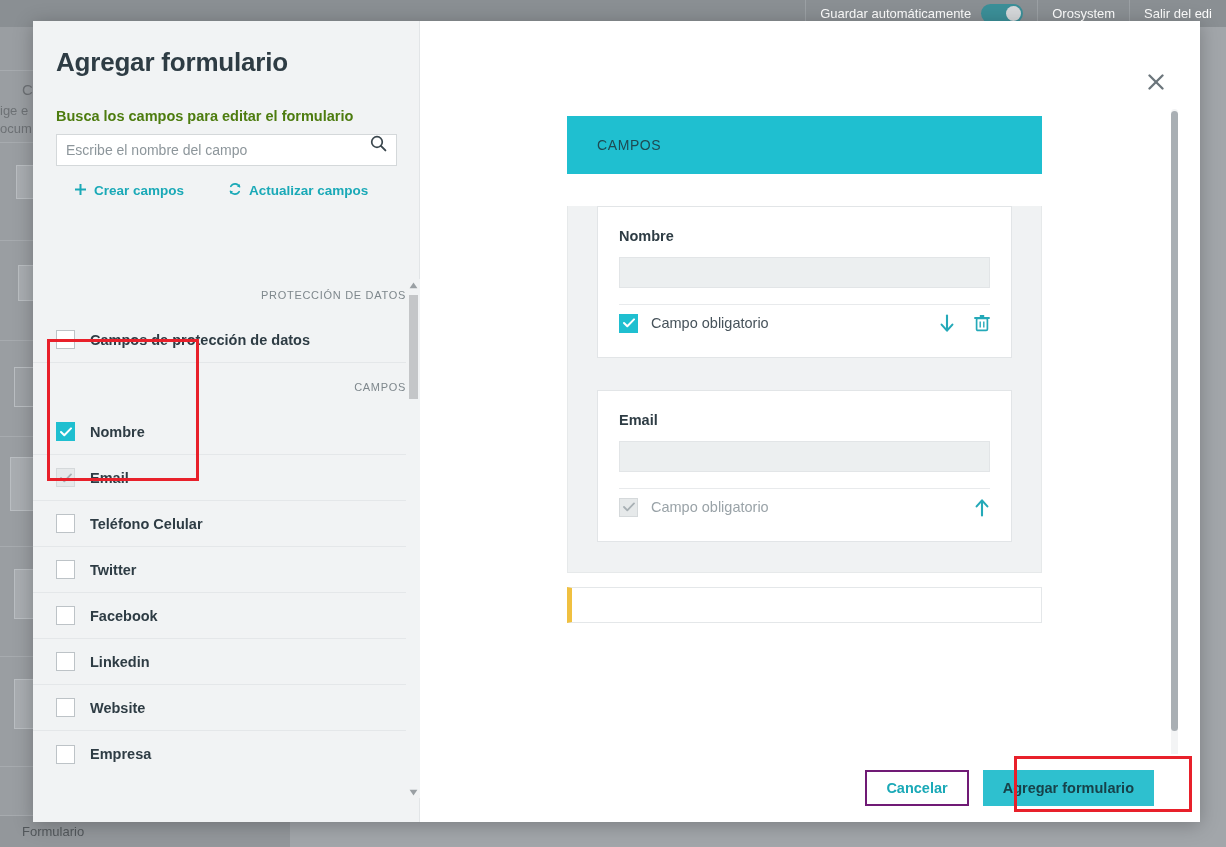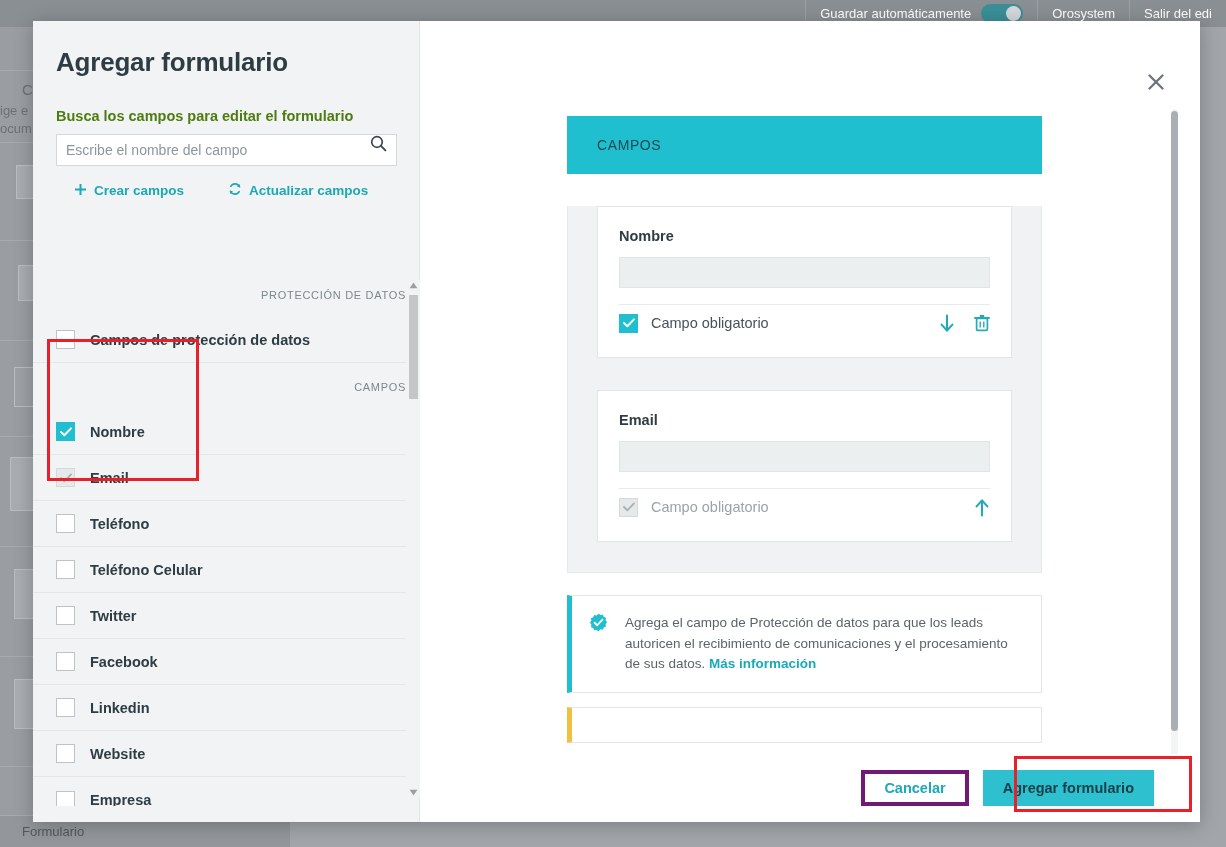--- a/index.html
+++ b/index.html
@@ -202,21 +202,21 @@
   .modal-footer {
     position: absolute; bottom: 0; left: 0; right: 0; height: 68px;
     display: flex; align-items: center; justify-content: flex-end;
     gap: 14px; padding-right: 46px; background: #ffffff;
   }
   .btn {
     height: 36px; padding: 0 19px; font-size: 14.5px; font-weight: bold;
     font-family: "Liberation Sans", sans-serif; cursor: pointer;
     display: flex; align-items: center; justify-content: center;
   }
-  .btn-cancel { background: #ffffff; border: 4px solid #701a75; color: #1aa9b7; }
+  .btn-cancel { background: #ffffff; border: 2px solid #701a75; color: #1aa9b7; }
   .btn-primary { background: #2ec0cf; border: 1px solid #2ec0cf; color: #17424a; }
 
   
   .annot {
     position: absolute; border: 3px solid #e8202a; pointer-events: none;
   }
   #annot-fields { left: 47px; top: 339px; width: 152px; height: 142px; }
   #annot-submit { left: 1014px; top: 756px; width: 178px; height: 56px; }
 </style>
 </head>
@@ -335,24 +335,20 @@
 
         <div class="list-item">
           <span class="cb disabled">
             <svg width="12" height="10" viewBox="0 0 12 10">
               <polyline points="1,5 4.3,8.3 11,1.4" fill="none" stroke="#a8b0b4" stroke-width="1.8" stroke-linecap="round" stroke-linejoin="round"></polyline>
             </svg>
           </span>
           <span>Email</span>
         </div>
 
-        <div class="list-item">
-          <span class="cb"></span>
-          <span>Teléfono</span>
-        </div>
         <div class="list-item">
           <span class="cb"></span>
           <span>Teléfono Celular</span>
         </div>
         <div class="list-item">
           <span class="cb"></span>
           <span>Twitter</span>
         </div>
         <div class="list-item">
           <span class="cb"></span>
@@ -459,31 +455,20 @@
                   <svg width="16" height="19" viewBox="0 0 16 19">
                     <line x1="8" y1="17.5" x2="8" y2="3.5" stroke="#24a9b8" stroke-width="2.1" stroke-linecap="round"></line>
                     <polyline points="2.6,8.4 8,2.4 13.4,8.4" fill="none" stroke="#24a9b8" stroke-width="2.1" stroke-linecap="round" stroke-linejoin="round"></polyline>
                   </svg>
                 </span>
               </div>
             </div>
           </div>
         </div>
 
-        <div class="banner">
-          <span>
-            <svg width="19" height="19" viewBox="0 0 20 20">
-              <path d="M10 0.7l2.1 1.5 2.5-.4 1 2.3 2.3 1-.4 2.5 1.5 2.1-1.5 2.1.4 2.5-2.3 1-1 2.3-2.5-.4L10 19.3l-2.1-1.5-2.5.4-1-2.3-2.3-1 .4-2.5L1 10l1.5-2.1-.4-2.5 2.3-1 1-2.3 2.5.4z" fill="#1fbfd0"></path>
-              <polyline points="5.8,10.2 8.6,12.9 14.2,6.9" fill="none" stroke="#ffffff" stroke-width="1.9" stroke-linecap="round" stroke-linejoin="round"></polyline>
-            </svg>
-          </span>
-          <div class="banner-text">
-            <span>Agrega el campo de Protección de datos para que los leads autoricen el recibimiento de comunicaciones y el procesamiento de sus datos. </span><a href="#">Más información</a>
-          </div>
-        </div>
 
         <div class="banner warn">
           
           
         </div>
       </div>
     </div>
 
     <div class="right-scrollbar">
       <div class="right-thumb"></div>

